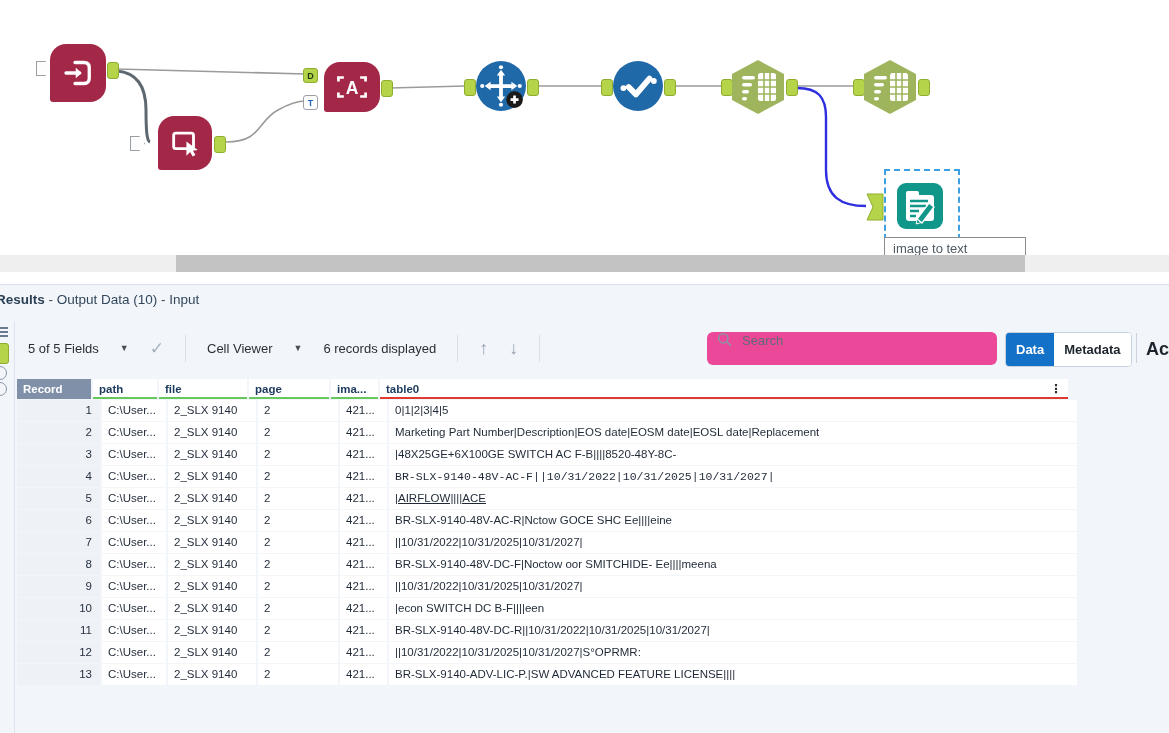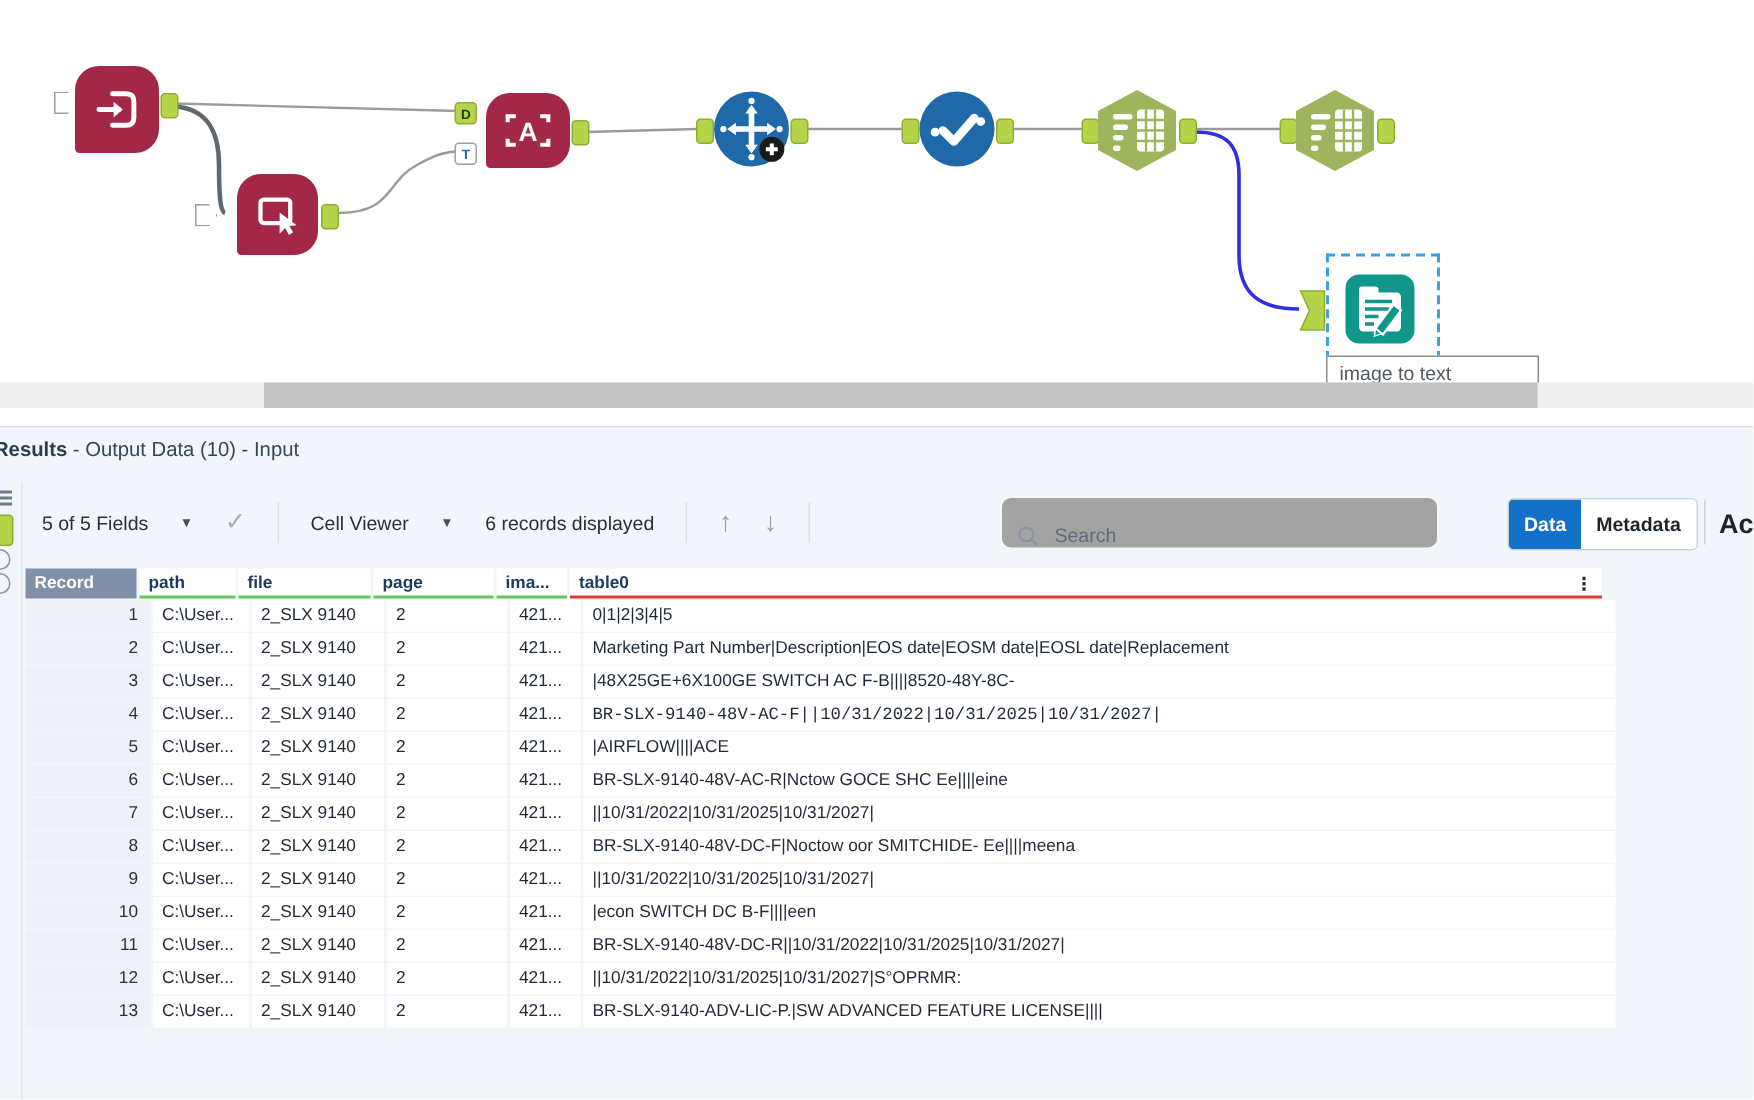--- a/index.html
+++ b/index.html
@@ -32,22 +32,22 @@
          background:#f2f6fb;border-top:1px solid #d8e2ee;z-index:4;}
   .ttl{position:absolute;left:-4px;top:7px;font-size:13.5px;color:#33475b;white-space:nowrap;}
   .ttl b{color:#2b3f53;}
   .vline{position:absolute;left:14px;top:36px;bottom:0;width:1px;background:#dbe4f0;}
   .tbar{position:absolute;left:28px;top:46px;height:34px;display:flex;align-items:center;
         gap:21px;font-size:13px;color:#2a2f36;white-space:nowrap;}
   .caret{font-size:9px;color:#4a5057;}
   .chk{color:#a7b0ba;font-size:17px;font-weight:bold;}
   .sep{width:1px;height:27px;background:#d9e0ea;}
   .arr{color:#98a3b0;font-size:18px;}
-  .searchbox{position:absolute;left:668px;top:47px;width:290px;height:33px;background:#a3a3a3;
-             border-radius:6px;display:flex;align-items:flex-end;padding:0 10px;box-sizing:border-box;}
+  .searchbox{position:absolute;left:707px;top:47px;width:290px;height:33px;background:#ec4899;
+             border-radius:6px;display:flex;align-items:flex-start;padding:0 10px;box-sizing:border-box;}
   .searchbox input{border:none;background:transparent;outline:none;font-size:13px;width:100%;
              font-family:"Liberation Sans",sans-serif;color:#333;}
   .searchbox input::placeholder{color:#5f6b78;}
   .seg{position:absolute;left:1005px;top:47px;height:33px;display:flex;border:1px solid #c8d2de;
        border-radius:4px;overflow:hidden;background:#fff;}
   .btn-data{background:#1471c8;color:#fff;font-weight:bold;font-size:13px;border:none;
             padding:0 10px;font-family:"Liberation Sans",sans-serif;}
   .btn-meta{background:#fff;color:#1d242c;font-weight:bold;font-size:13px;border:none;
             padding:0 10px;font-family:"Liberation Sans",sans-serif;}
   .segsep{position:absolute;left:1136px;top:48px;width:1px;height:30px;background:#c9d2dd;}
@@ -271,21 +271,21 @@
             <div class="td" style="width: 80px;">2</div>
             <div class="td" style="width: 47px;">421...</div>
             <div class="td" style="width: 688px; font-family: Liberation Mono, monospace;">BR-SLX-9140-48V-AC-F||10/31/2022|10/31/2025|10/31/2027|</div>
           </div>
           <div class="tr">
             <div class="td td-rec" style="width: 83px;">5</div>
             <div class="td" style="width: 64px;">C:\User...</div>
             <div class="td" style="width: 88px;">2_SLX 9140</div>
             <div class="td" style="width: 80px;">2</div>
             <div class="td" style="width: 47px;">421...</div>
-            <div class="td" style="width: 688px;">|AIRFLOW||||ACE</div>
+            <div class="td" style="width: 688px; text-decoration: underline;">|AIRFLOW||||ACE</div>
           </div>
           <div class="tr">
             <div class="td td-rec" style="width: 83px;">6</div>
             <div class="td" style="width: 64px;">C:\User...</div>
             <div class="td" style="width: 88px;">2_SLX 9140</div>
             <div class="td" style="width: 80px;">2</div>
             <div class="td" style="width: 47px;">421...</div>
             <div class="td" style="width: 688px;">BR-SLX-9140-48V-AC-R|Nctow GOCE SHC Ee||||eine</div>
           </div>
           <div class="tr">

